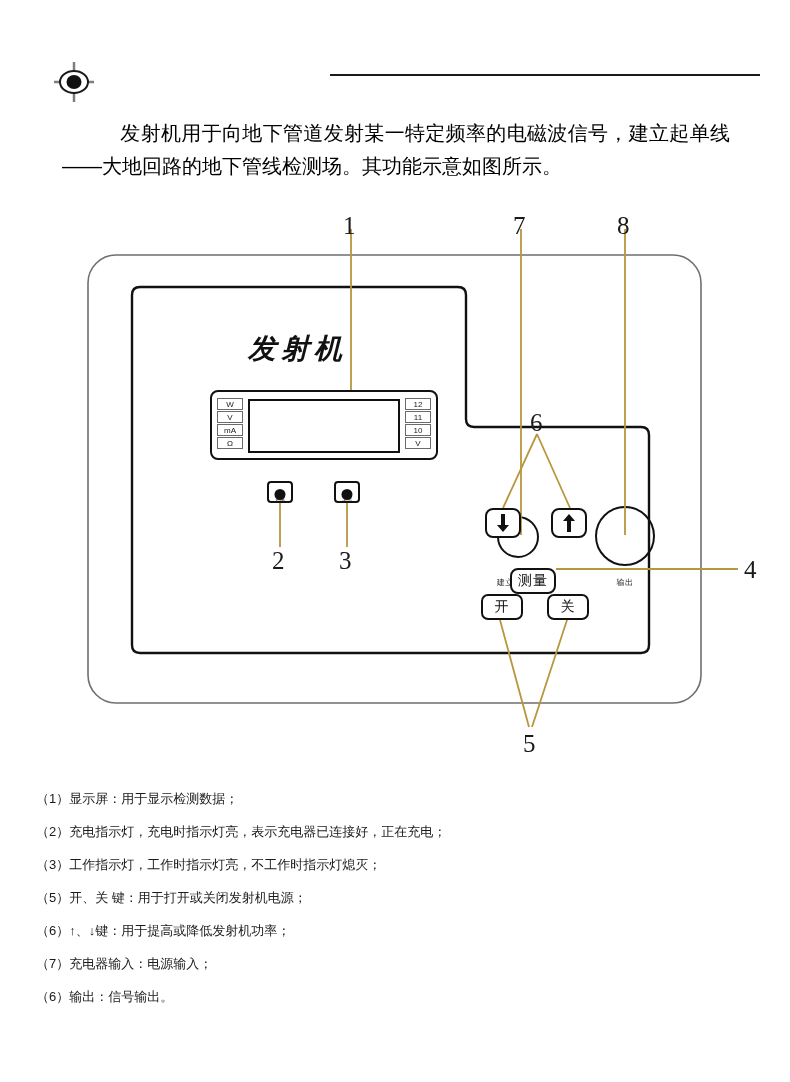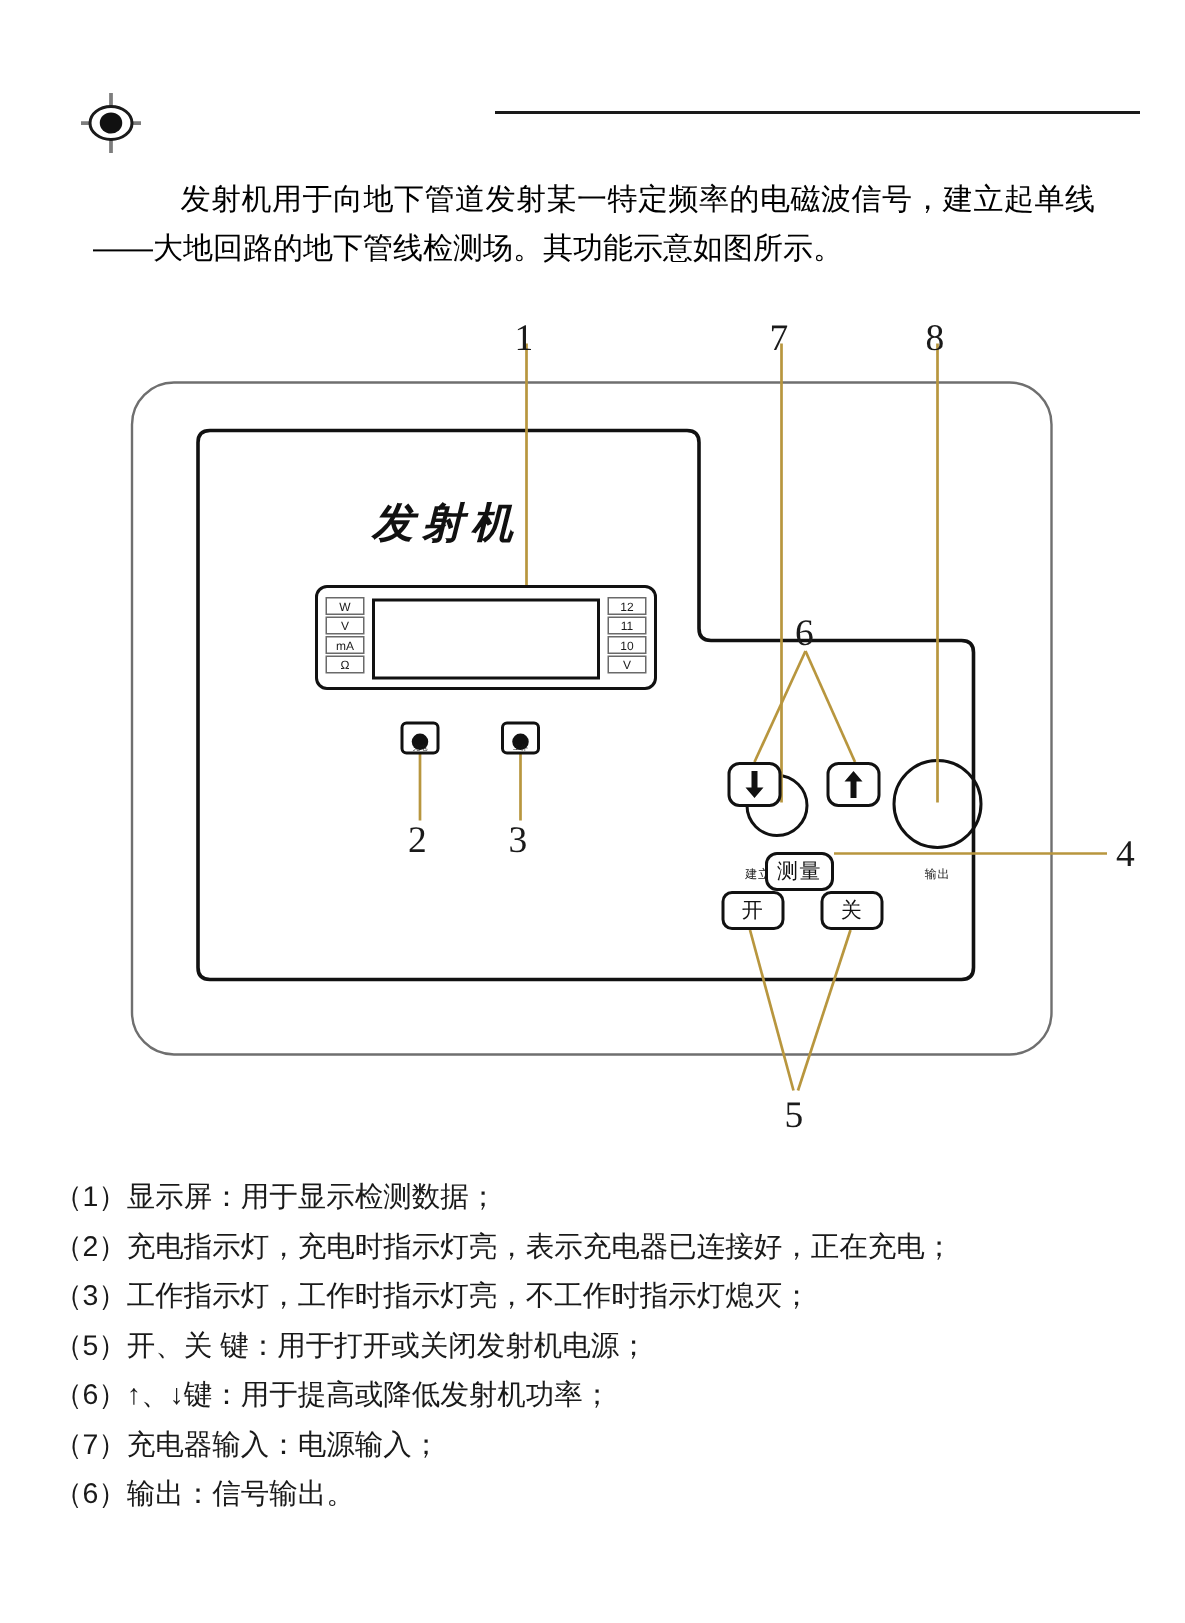--- a/index.html
+++ b/index.html
@@ -110,21 +110,21 @@
     font-size:15px; color:#111; letter-spacing:1px;
   }
   .key.arrow{width:36px;height:30px;border-radius:8px;}
   .key.small{width:42px;height:26px;font-size:14px;}
   .key.meas{width:46px;height:26px;font-size:14px;border-radius:8px;}
   .arrow-glyph{width:14px;height:20px;display:block;}
 
   
   .notes{
     position:absolute; left:36px; top:782px; width:722px;
-    font-size:19px; line-height:33px; color:#1a1a1a;
+    font-size:13px; line-height:33px; color:#1a1a1a;
   }
   .notes .line{white-space:normal;}
 </style>
 </head>
 <body>
 
 <div class="header">
   <span class="target-icon">
     <svg viewBox="0 0 44 44" width="44" height="44">
       <line x1="22" y1="2" x2="22" y2="42" stroke="#7d7d7d" stroke-width="2.5"></line>

